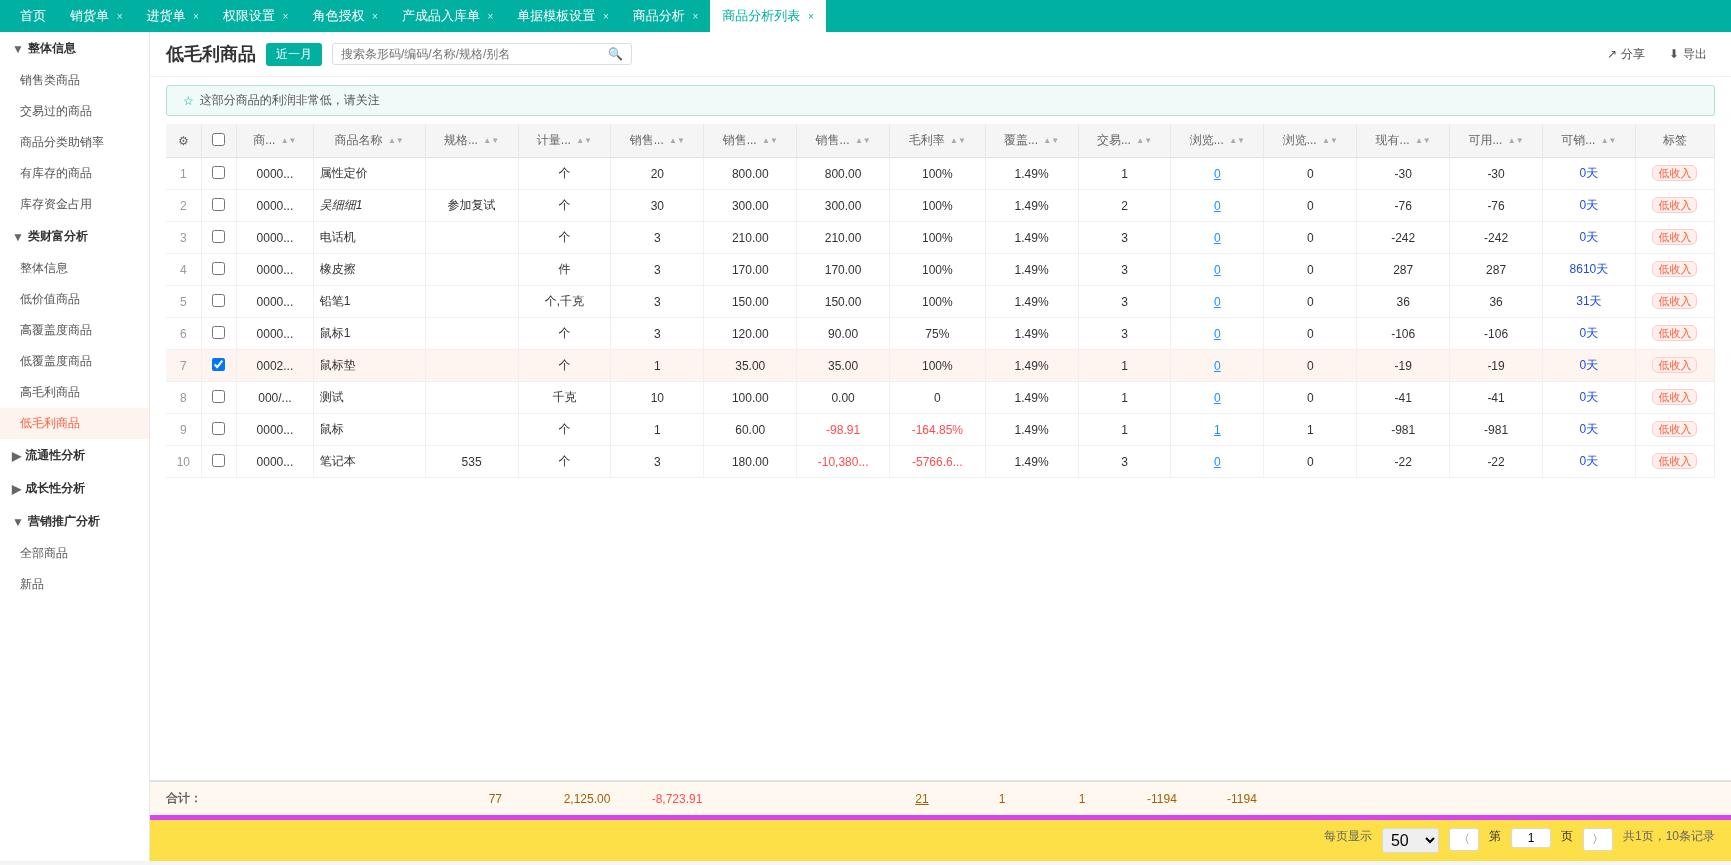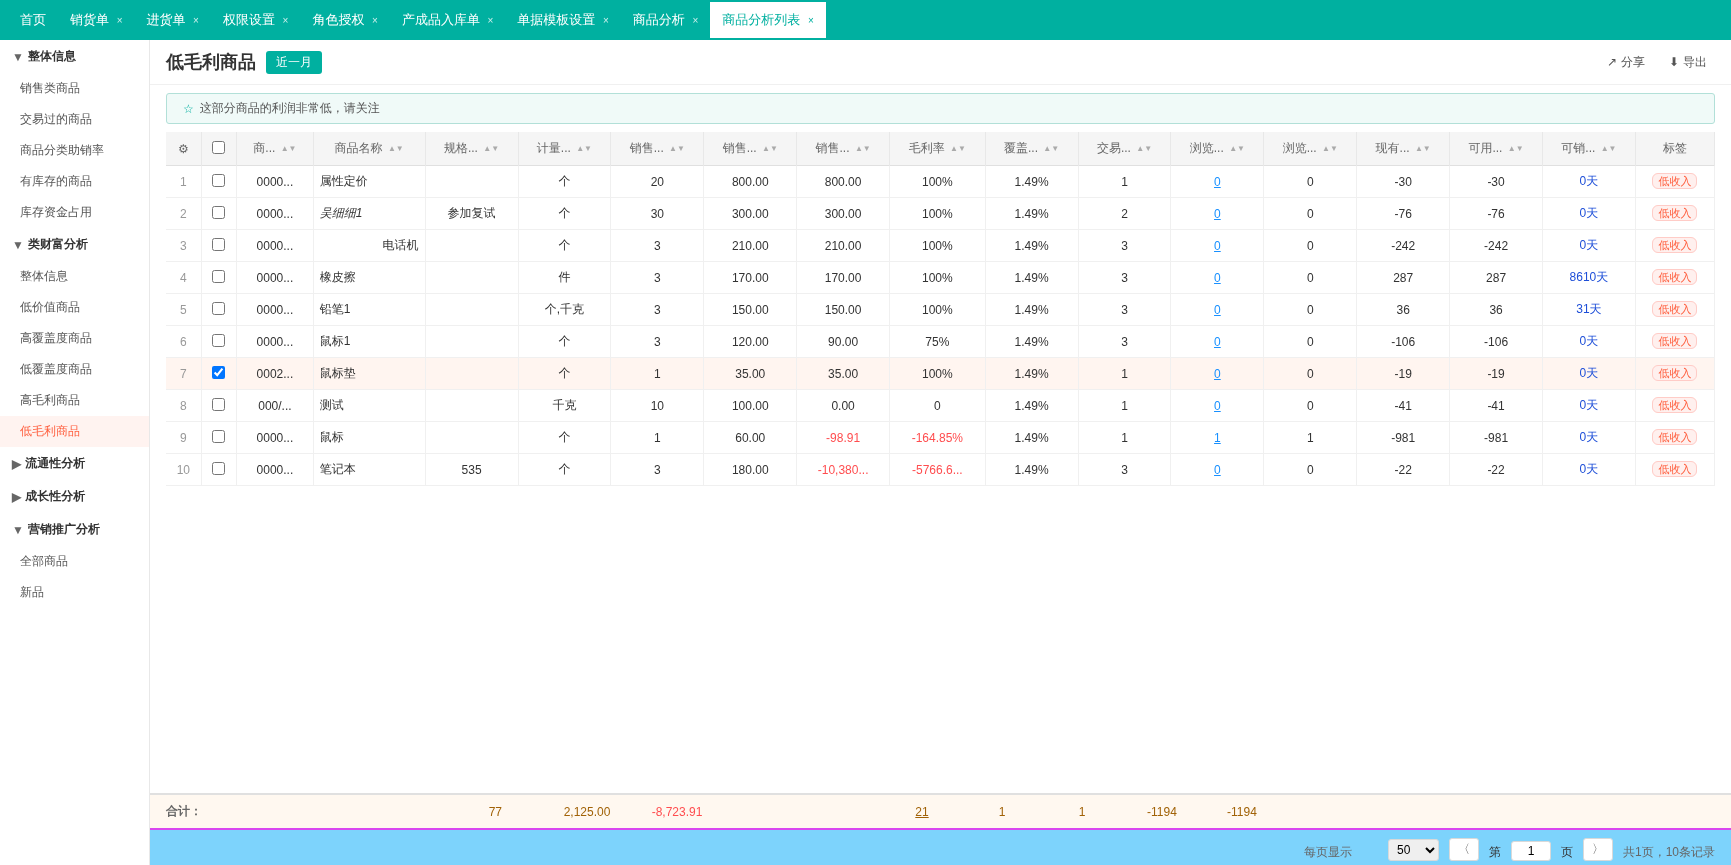--- a/index.html
+++ b/index.html
@@ -3,21 +3,21 @@
   <meta charset="utf-8">
   <style>
     * { box-sizing: border-box; margin: 0; padding: 0; }
     body { font-family: "Microsoft YaHei", Arial, sans-serif; font-size: 12px; background: #f5f5f5; color: #333; }
 
     
     .top-nav {
       background: #00b0a0;
       display: flex;
       align-items: center;
-      height: 40px;
+      height: 32px;
       padding: 0 8px;
     }
     .top-nav .nav-item {
       color: #fff;
       padding: 0 12px;
       height: 36px;
       line-height: 36px;
       cursor: pointer;
       font-size: 13px;
       white-space: nowrap;
@@ -205,36 +205,35 @@
     }
     .footer-label { color: #666; font-weight: bold; margin-right: 20px; }
     .footer-cell {
       text-align: center;
       min-width: 80px;
       color: #a16207;
     }
 
     
     .bottom-bar {
-      border-top: 2px solid #d946ef;
+      border-top: 5px solid #d946ef;
       padding: 8px 16px;
       display: flex;
-      align-items: flex-end;
+      align-items: flex-start;
       justify-content: flex-end;
       gap: 10px;
       font-size: 12px;
-      background: #7dd3fc;
+      background: #fde047;
     }
     .pagination-info { color: #666; }
     .page-size-select {
       border: 1px solid #d9d9d9;
       border-radius: 3px;
       padding: 2px 4px;
-      font-size: 12px;
-      margin-left: 26px;
+      font-size: 16px;
     }
     .page-btn {
       border: 1px solid #d9d9d9;
       background: #fff;
       border-radius: 3px;
       padding: 2px 8px;
       cursor: pointer;
       font-size: 12px;
       color: #555;
     }
@@ -337,20 +336,24 @@
       <div class="sidebar-item">全部商品</div>
       <div class="sidebar-item">新品</div>
     </div>
   </div>
 
   <div class="main-content">
 
     <div class="page-header">
       <span class="page-title">低毛利商品</span>
       <button class="period-btn">近一月</button>
+      <div class="search-box">
+        <input type="text" placeholder="搜索条形码/编码/名称/规格/别名" style="">
+        <span class="search-icon">🔍</span>
+      </div>
       <div class="header-actions">
         <button class="header-btn">
           <span>↗</span>
           <span>分享</span>
         </button>
         <button class="header-btn">
           <span>⬇</span>
           <span>导出</span>
         </button>
       </div>
@@ -474,21 +477,21 @@
               <td>0</td>
               <td>-76</td>
               <td>-76</td>
               <td class="orange-text">0天</td>
               <td><span class="tag-badge">低收入</span></td>
             </tr>
             <tr>
               <td class="row-num">3</td>
               <td><input type="checkbox" style=""></td>
               <td>0000...</td>
-              <td style="text-align: right; font-family: Liberation Mono, monospace;">电话机</td>
+              <td style="text-align: left; font-family: Liberation Mono, monospace;">电话机</td>
               <td></td>
               <td>个</td>
               <td>3</td>
               <td>210.00</td>
               <td>210.00</td>
               <td>100%</td>
               <td>1.49%</td>
               <td>3</td>
               <td><span class="link-text">0</span></td>
               <td>0</td>

